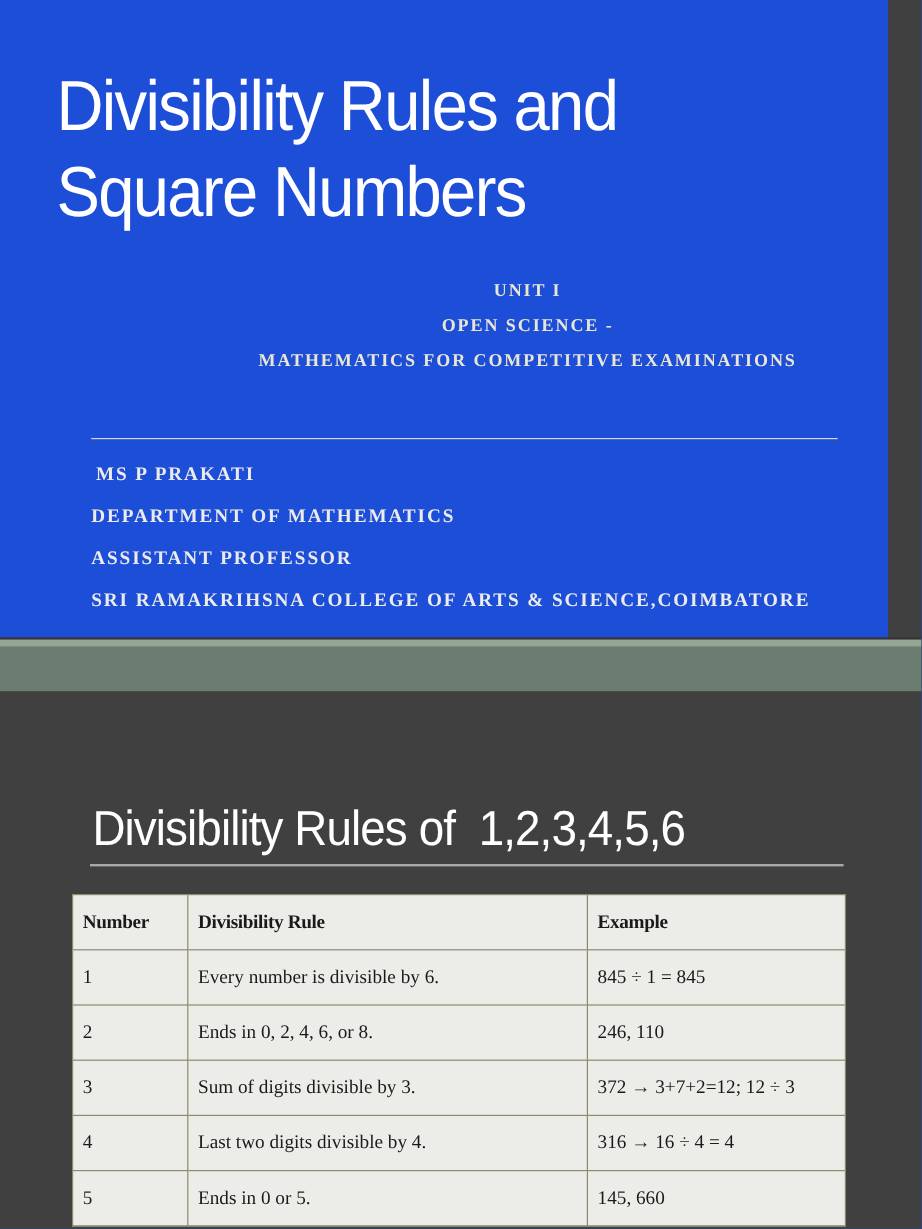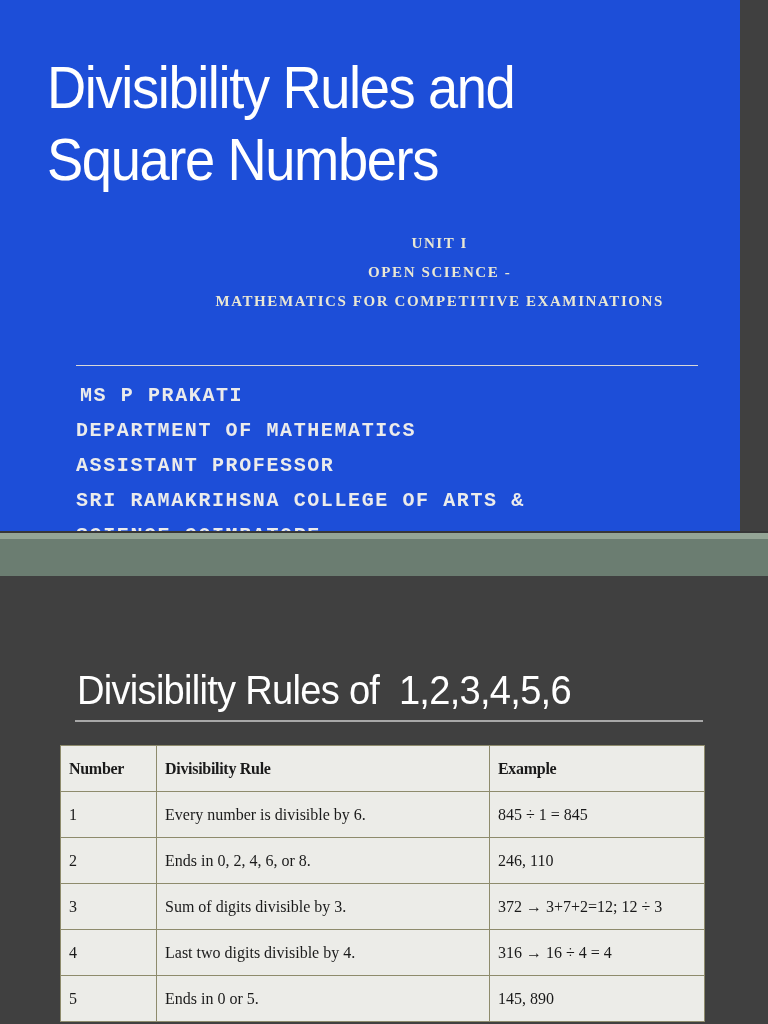--- a/index.html
+++ b/index.html
@@ -20,22 +20,22 @@
     .subtitle {
       position: absolute; right: 76px; top: 229px;
       text-align: center;
       font-family: "Liberation Serif", serif;
       font-size: 15px; line-height: 29px; color: #e9e7d4;
       letter-spacing: 1.6px; font-weight: bold;
     }
     .divider1 { position: absolute; left: 76px; top: 365px; width: 622px; height: 1px; background: #d8d8d8; }
     .author {
       position: absolute; left: 76px; top: 378px;
-      font-family: Liberation Mono, monospace;
-      font-size: 20px; line-height: 35px; color: #ebebeb;
+      font-family: Liberation Serif, serif;
+      font-size: 16px; line-height: 35px; color: #ebebeb;
       letter-spacing: 1.6px; font-weight: bold;
     }
     .author div:first-child { padding-left: 4px; }
     .band-top { position: absolute; left: 0; top: 531px; width: 768px; height: 2px; background: #373737; }
     .band-light { position: absolute; left: 0; top: 533px; width: 768px; height: 6px; background: #94a596; }
     .band { position: absolute; left: 0; top: 539px; width: 768px; height: 37px; background: #6b7d71; }
     .slide2-title {
       position: absolute; left: 77px; top: 664px;
       font-family: "Liberation Sans", sans-serif;
       font-size: 41px; line-height: 52px; color: #ffffff;
@@ -107,16 +107,16 @@
     <td>372 → 3+7+2=12; 12 ÷ 3</td>
   </tr>
   <tr>
     <td>4</td>
     <td>Last two digits divisible by 4.</td>
     <td>316 → 16 ÷ 4 = 4</td>
   </tr>
   <tr>
     <td>5</td>
     <td>Ends in 0 or 5.</td>
-    <td>145, 890</td>
+    <td>145, 660</td>
   </tr>
 </tbody>
   </table>
 
 </body></html>

